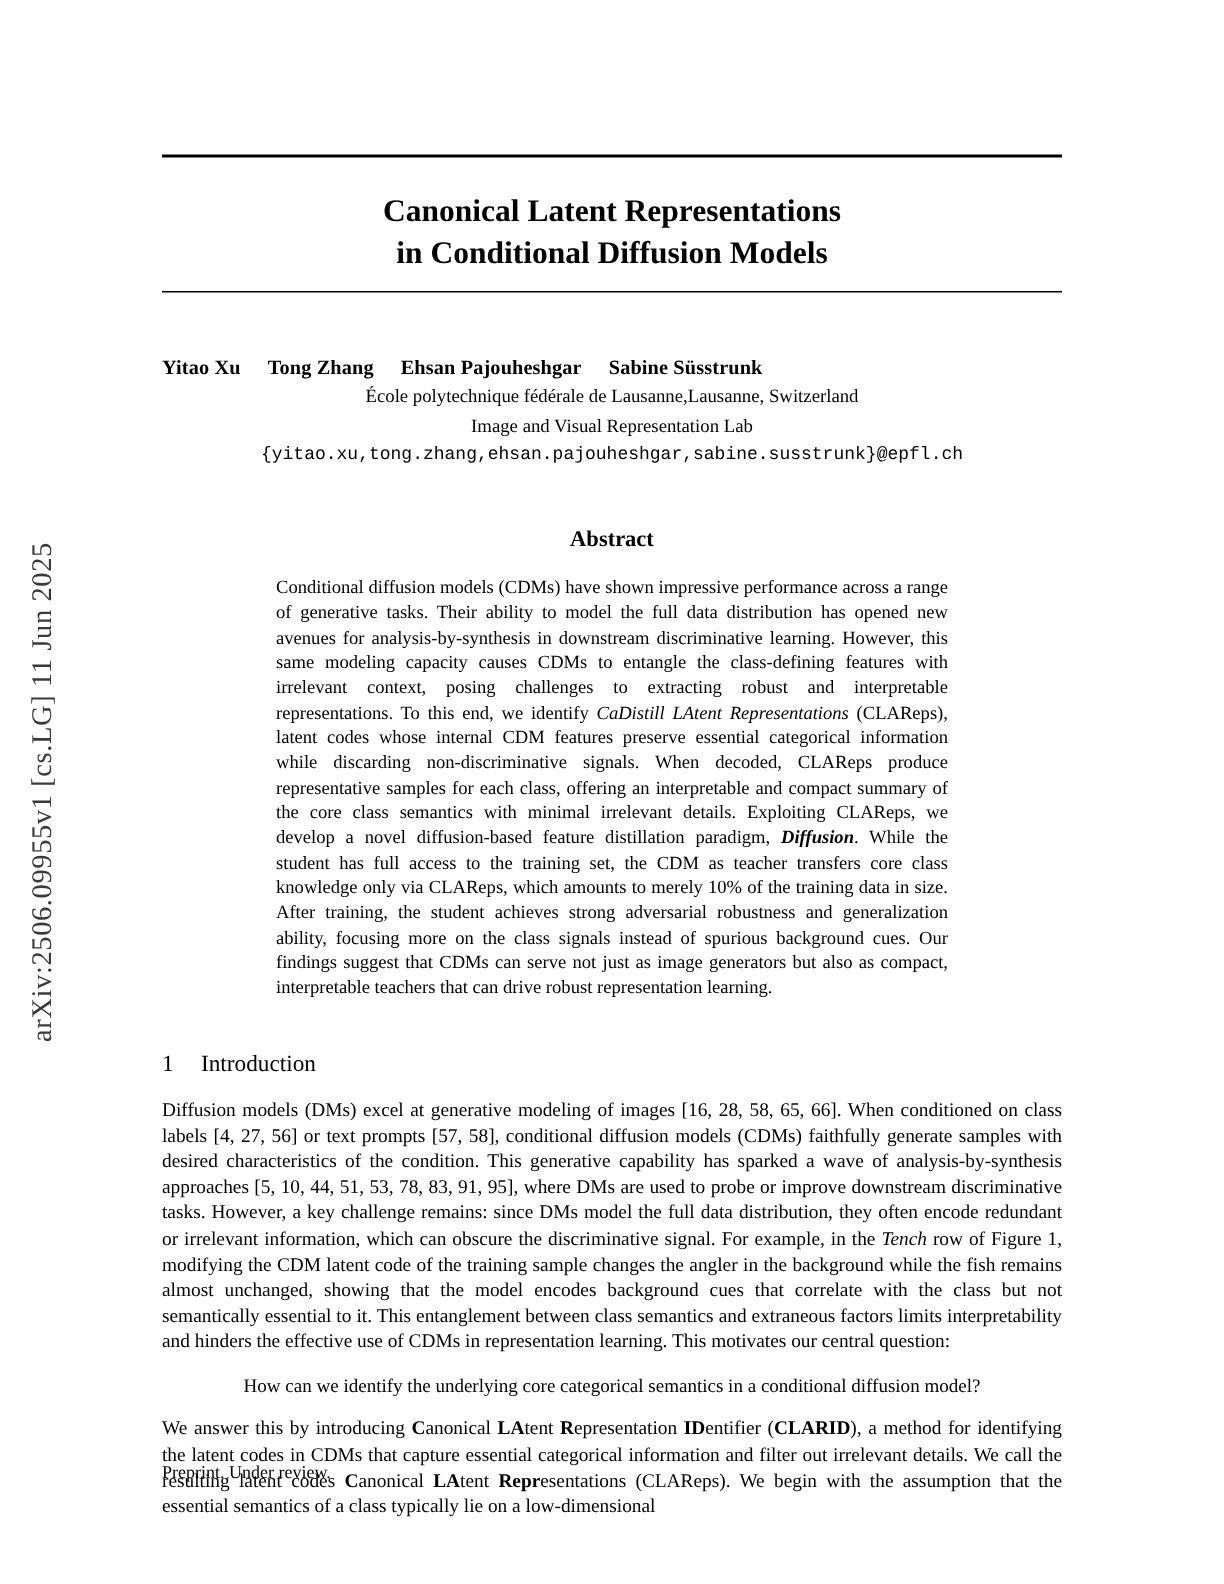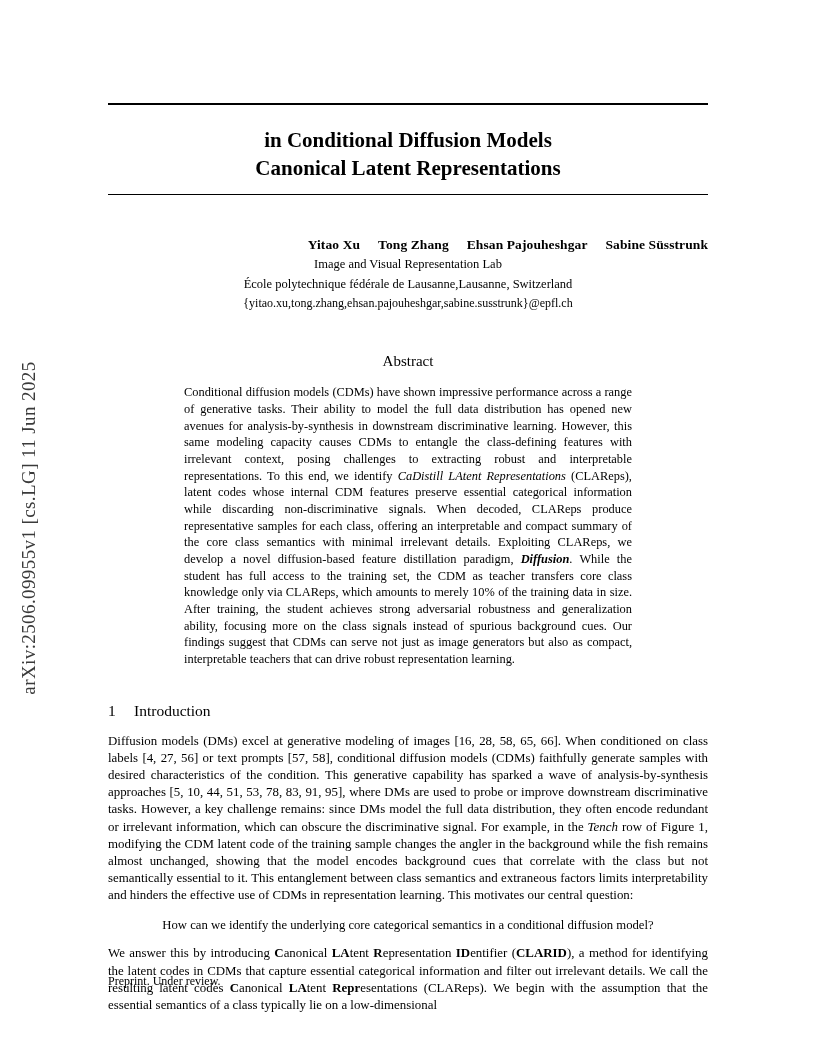--- a/index.html
+++ b/index.html
@@ -55,45 +55,45 @@
   .title {
     text-align: center;
     font-size: 21px;
     font-weight: bold;
     line-height: 1.32;
     margin-top: 22px;
     margin-bottom: 0;
   }
 
   .authors {
-    text-align: right;
+    text-align: left;
     font-size: 13.5px;
     font-weight: bold;
     margin-top: 42px;
     letter-spacing: 0.1px;
   }
   .authors .sep { display: inline-block; width: 18px; }
 
   .affil {
     text-align: center;
     font-size: 12.5px;
     margin-top: 3px;
     line-height: 1.35;
   }
   .email {
     text-align: center;
-    font-family: Liberation Serif, serif;
+    font-family: Liberation Mono, monospace;
     font-size: 12px;
     margin-top: 3px;
   }
 
   .abstract-head {
     text-align: center;
     font-size: 15px;
-    font-weight: normal;
+    font-weight: bold;
     margin-top: 42px;
   }
 
   .abstract-body {
     margin: 14px auto 0 auto;
     width: 448px;
     font-size: 12.4px;
     line-height: 1.345;
     text-align: justify;
     text-justify: inter-word;
@@ -136,32 +136,32 @@
 </head>
 <body>
 
 <div class="arxiv-stamp">arXiv:2506.09955v1  [cs.LG]  11 Jun 2025</div>
 
 <div class="page">
 
   <hr class="rule rule-top">
 
   <div class="title">
+    <div>Canonical Latent Representations</div>
     <div>in Conditional Diffusion Models</div>
-    <div>Canonical Latent Representations</div>
   </div>
 
   <hr class="rule rule-bottom">
 
   <div class="authors">
     <span>Yitao Xu</span><span class="sep"></span><span>Tong Zhang</span><span class="sep"></span><span>Ehsan Pajouheshgar</span><span class="sep"></span><span>Sabine Süsstrunk</span>
   </div>
 
+  <div class="affil">École polytechnique fédérale de Lausanne,Lausanne, Switzerland</div>
   <div class="affil">Image and Visual Representation Lab</div>
-  <div class="affil">École polytechnique fédérale de Lausanne,Lausanne, Switzerland</div>
   <div class="email">{yitao.xu,tong.zhang,ehsan.pajouheshgar,sabine.susstrunk}@epfl.ch</div>
 
   <div class="abstract-head">Abstract</div>
 
   <div class="abstract-body">
     Conditional diffusion models (CDMs) have shown impressive performance across
     a range of generative tasks. Their ability to model the full data distribution has
     opened new avenues for analysis-by-synthesis in downstream discriminative learning.
     However, this same modeling capacity causes CDMs to entangle the class-defining
     features with irrelevant context, posing challenges to extracting robust

